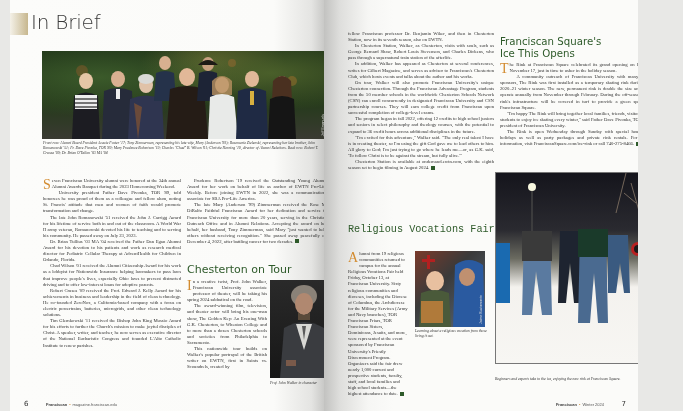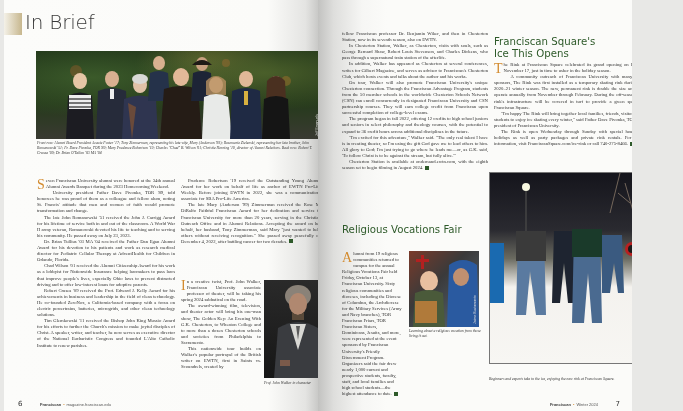--- a/index.html
+++ b/index.html
@@ -1,19 +1,19 @@
 <!DOCTYPE html>
 <html><head>
 <meta charset="utf-8">
 <style>
   * { box-sizing: border-box; margin: 0; padding: 0; }
   html, body { width: 683px; height: 411px; overflow: hidden; background: #e8e8e6; }
   body { font-family: "Liberation Serif", serif; color: #2a2a2a; position: relative; }
 
-  .spread { position: absolute; left: 4px; top: 0; width: 628px; height: 411px; display: flex; justify-content: flex-end; }
+  .spread { position: absolute; left: 10px; top: 0; width: 628px; height: 411px; display: flex; justify-content: flex-end; }
   .page { position: relative; width: 341.5px; height: 411px; background: #fbfbf9; overflow: hidden; }
   .page.left { background: linear-gradient(to right, #fcfcfa 0%, #fbfbf9 84%, #e4e4e2 96%, #c9c9c7 100%); }
   .page.right { background: linear-gradient(to right, #c2c2c0 0%, #dededc 5%, #f6f6f4 14%, #fbfbf9 22%, #fbfbf9 100%); }
 
   
   .section-bar { position: absolute; left: 0; top: 13px; width: 18px; height: 22px;
     background: linear-gradient(to right, #f4f1e8, #c7b78e); }
   .section-title { position: absolute; left: 21px; top: 10px; font-family: "DejaVu Sans", sans-serif;
     font-size: 20px; font-weight: 300; color: #3a3a3a; letter-spacing: -0.2px; }
   .h-green { font-family: "DejaVu Sans", sans-serif; color: #2e5a2a; font-weight: normal; }
@@ -120,20 +120,21 @@
       <p>Chad Wilson '01 received the Alumni Citizenship Award for his work as a lobbyist for Nationwide Insurance helping lawmakers to pass laws that improve people's lives, especially Ohio laws to prevent distracted driving and to offer low-interest loans for adoptive parents.</p>
       <p>Robert Crusea '09 received the Prof. Edward J. Kelly Award for his achievements in business and leadership in the field of clean technology. He co-founded ZeroNox, a California-based company with a focus on electric powertrains, batteries, microgrids, and other clean technology solutions.</p>
       <p>Tim Glemkowski '11 received the Bishop John King Mussio Award for his efforts to further the Church's mission to make joyful disciples of Christ. A speaker, writer, and teacher, he now serves as executive director of the National Eucharistic Congress and founded L'Alto Catholic Institute to renew parishes.</p>
     </div>
 
     <div class="body-text" style="left:177px; top:178px; width:140px;">
       <p>Prudence Robertson '19 received the Outstanding Young Alumni Award for her work on behalf of life as anchor of EWTN Pro-Life Weekly. Before joining EWTN in 2022, she was a communications associate for SBA Pro-Life America.</p>
       <p><span>The late Mary (Anderson '99) Zimmerman received the Rose M. DiRalfo Faithful Franciscan Award for her dedication and service to Franciscan University for more than 20 years, serving in the Christian Outreach Office and in Alumni Relations. Accepting the award on her behalf, her husband, Tony Zimmerman, said Mary "just wanted to help others without receiving recognition." She passed away peacefully on December 4, 2022, after battling cancer for two decades.</span><span class="end-mark"></span></p>
     </div>
 
+    <div class="h-green" style="position:absolute; left:177px; top:263px; font-size:11px;">Chesterton on Tour</div>
 
     <div class="body-text" style="left:177px; top:279px; width:80px;">
       <p class="first"><span class="dropcap">I</span><span>n a creative twist, Prof. John Walker, Franciscan University associate professor of theater, will be taking his spring 2024 sabbatical on the road.</span></p>
       <p>The award-winning film, television, and theater actor will bring his one-man show, The Golden Key: An Evening With G.K. Chesterton, to Wheaton College and to more than a dozen Chesterton schools and societies from Philadelphia to Sacramento.</p>
       <p>This nationwide tour builds on Walker's popular portrayal of the British writer on EWTN, first in Saints vs. Scoundrels, created by</p>
     </div>
 
     <div class="photo" style="left:260px; top:280px; width:67px; height:98px; background: linear-gradient(#2a2a2a, #161616);">
       <svg width="67" height="98" viewBox="0 0 67 98">
         <ellipse cx="34" cy="16" rx="13" ry="11" fill="#8a8278"></ellipse>
@@ -160,21 +161,21 @@
     <div class="body-text" style="left:24px; top:31px; width:146px;">
       <p class="first">fellow Franciscan professor Dr. Benjamin Wiker, and then in Chesterton Station, now in its seventh season, also on EWTN.</p>
       <p>In Chesterton Station, Walker, as Chesterton, visits with souls, such as George Bernard Shaw, Robert Louis Stevenson, and Charles Dickens, who pass through a supernatural train station of the afterlife.</p>
       <p>In addition, Walker has appeared as Chesterton at several conferences, writes for Gilbert Magazine, and serves as advisor to Franciscan's Chesterton Club, which hosts events and talks about the author and his works.</p>
       <p>On tour, Walker will also promote Franciscan University's unique Chesterton connection. Through the Franciscan Advantage Program, students from the 50 member schools in the worldwide Chesterton Schools Network (CSN) can enroll concurrently in designated Franciscan University and CSN partnership courses. They will earn college credit from Franciscan upon successful completion of college-level exams.</p>
       <p>The program began in fall 2022, offering 12 credits to high school juniors and seniors in select philosophy and theology courses, with the potential to expand to 36 credit hours across additional disciplines in the future.</p>
       <p>"I'm excited for this adventure," Walker said. "The only real talent I have is in creating theater, so I'm using the gift God gave me to lead others to him. All glory to God; I'm just trying to go where he leads me—or, as G.K. said, 'To follow Christ is to be against the stream, but fully alive.'"</p>
       <p><span>Chesterton Station is available at ondemand.ewtn.com, with the eighth season set to begin filming in August 2024.</span><span class="end-mark"></span></p>
     </div>
 
-    <div class="h-green h2-right" style="left:24px; top:224px; width:150px;">
+    <div class="h-green h2-right" style="left:24px; top:224px; width:150px;font-family:Liberation Mono, monospace;">
       <div>Religious Vocations Fair</div>
     </div>
 
     <div class="body-text" style="left:24px; top:251px; width:60px; text-align:left;">
       <p class="first"><span class="dropcap">A</span><span>lumni from 19 religious communities returned to campus for the annual Religious Vocations Fair held Friday, October 13, at Franciscan University. Sixty religious communities and dioceses, including the Diocese of Columbus, the Archdiocese for the Military Services (Army and Navy branches), TOR Franciscan Friars, TOR Franciscan Sisters, Dominicans, Jesuits, and more, were represented at the event sponsored by Franciscan University's Priestly Discernment Program. Organizers said the fair drew nearly 1,000 current and prospective students, faculty, staff, and local families and high school students—the highest attendance to date.</span><span class="end-mark"></span></p>
     </div>
 
     <div class="photo" style="left:91px; top:251px; width:70px; height:76px; background: linear-gradient(135deg,#7a3a2a 0%,#3a3a3a 40%,#5a6a7a 100%);">
       <svg width="70" height="76" viewBox="0 0 70 76">
         <rect x="12" y="4" width="3" height="14" fill="#b32020"></rect>

